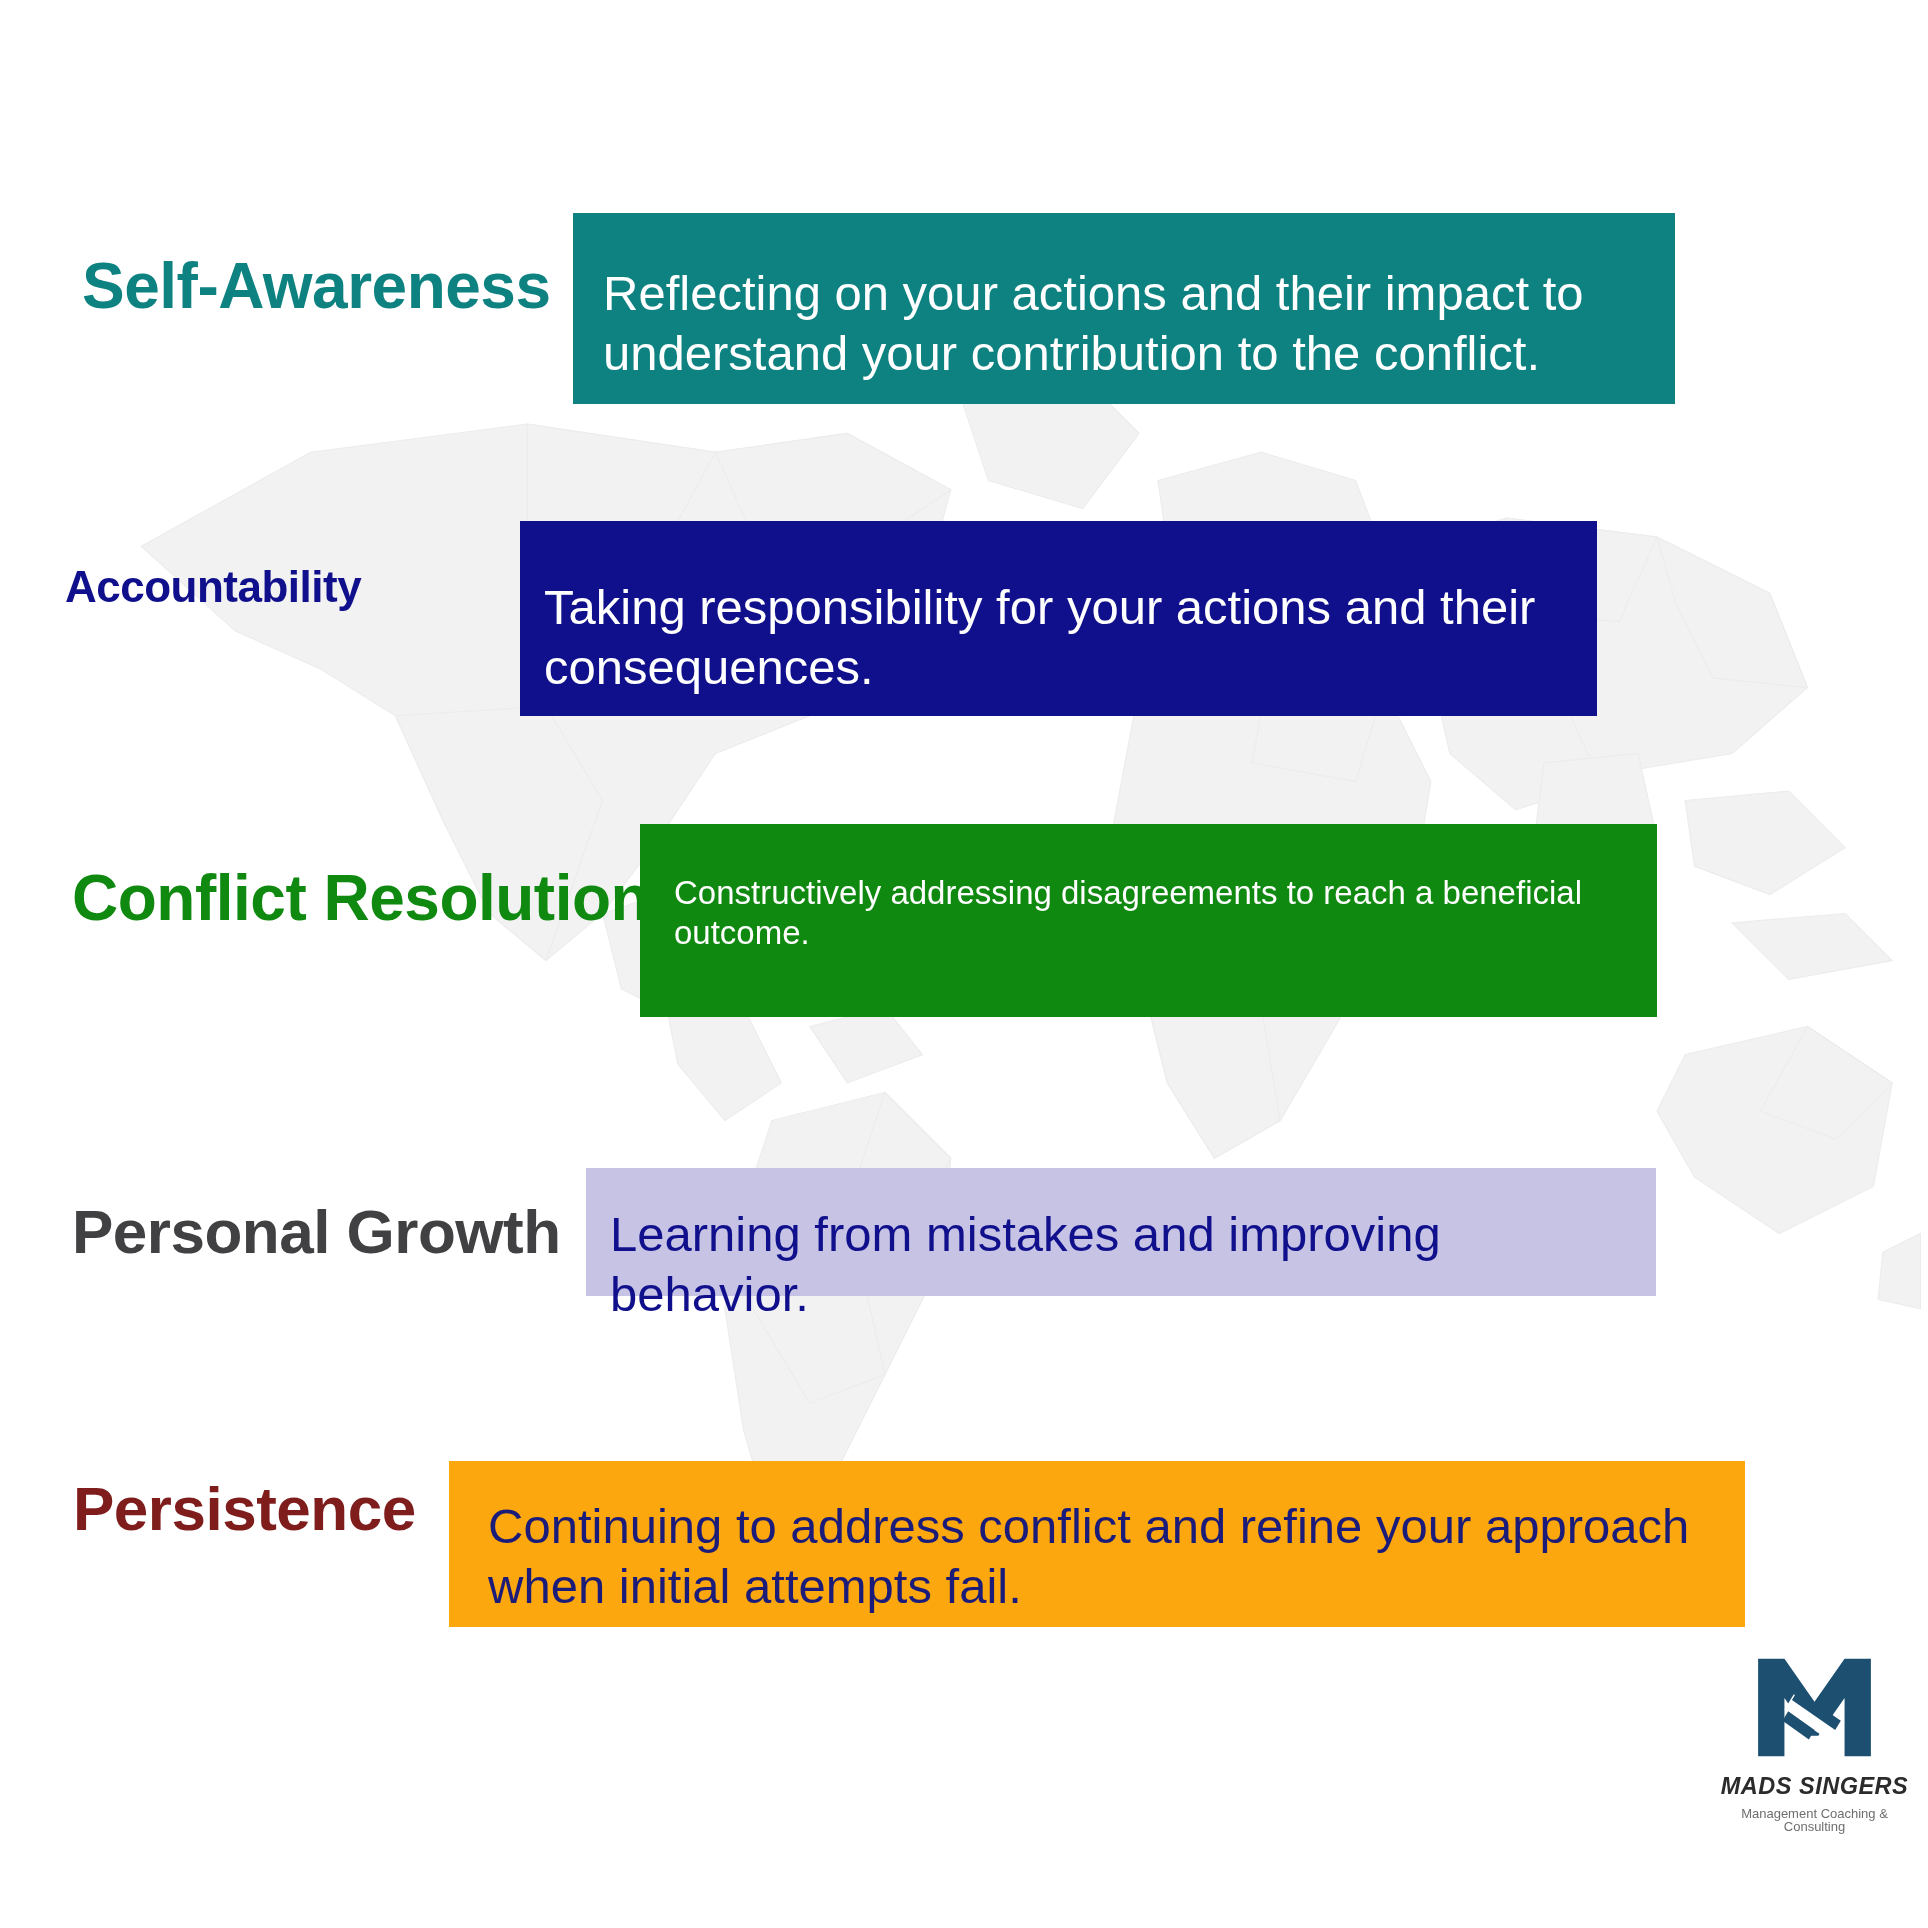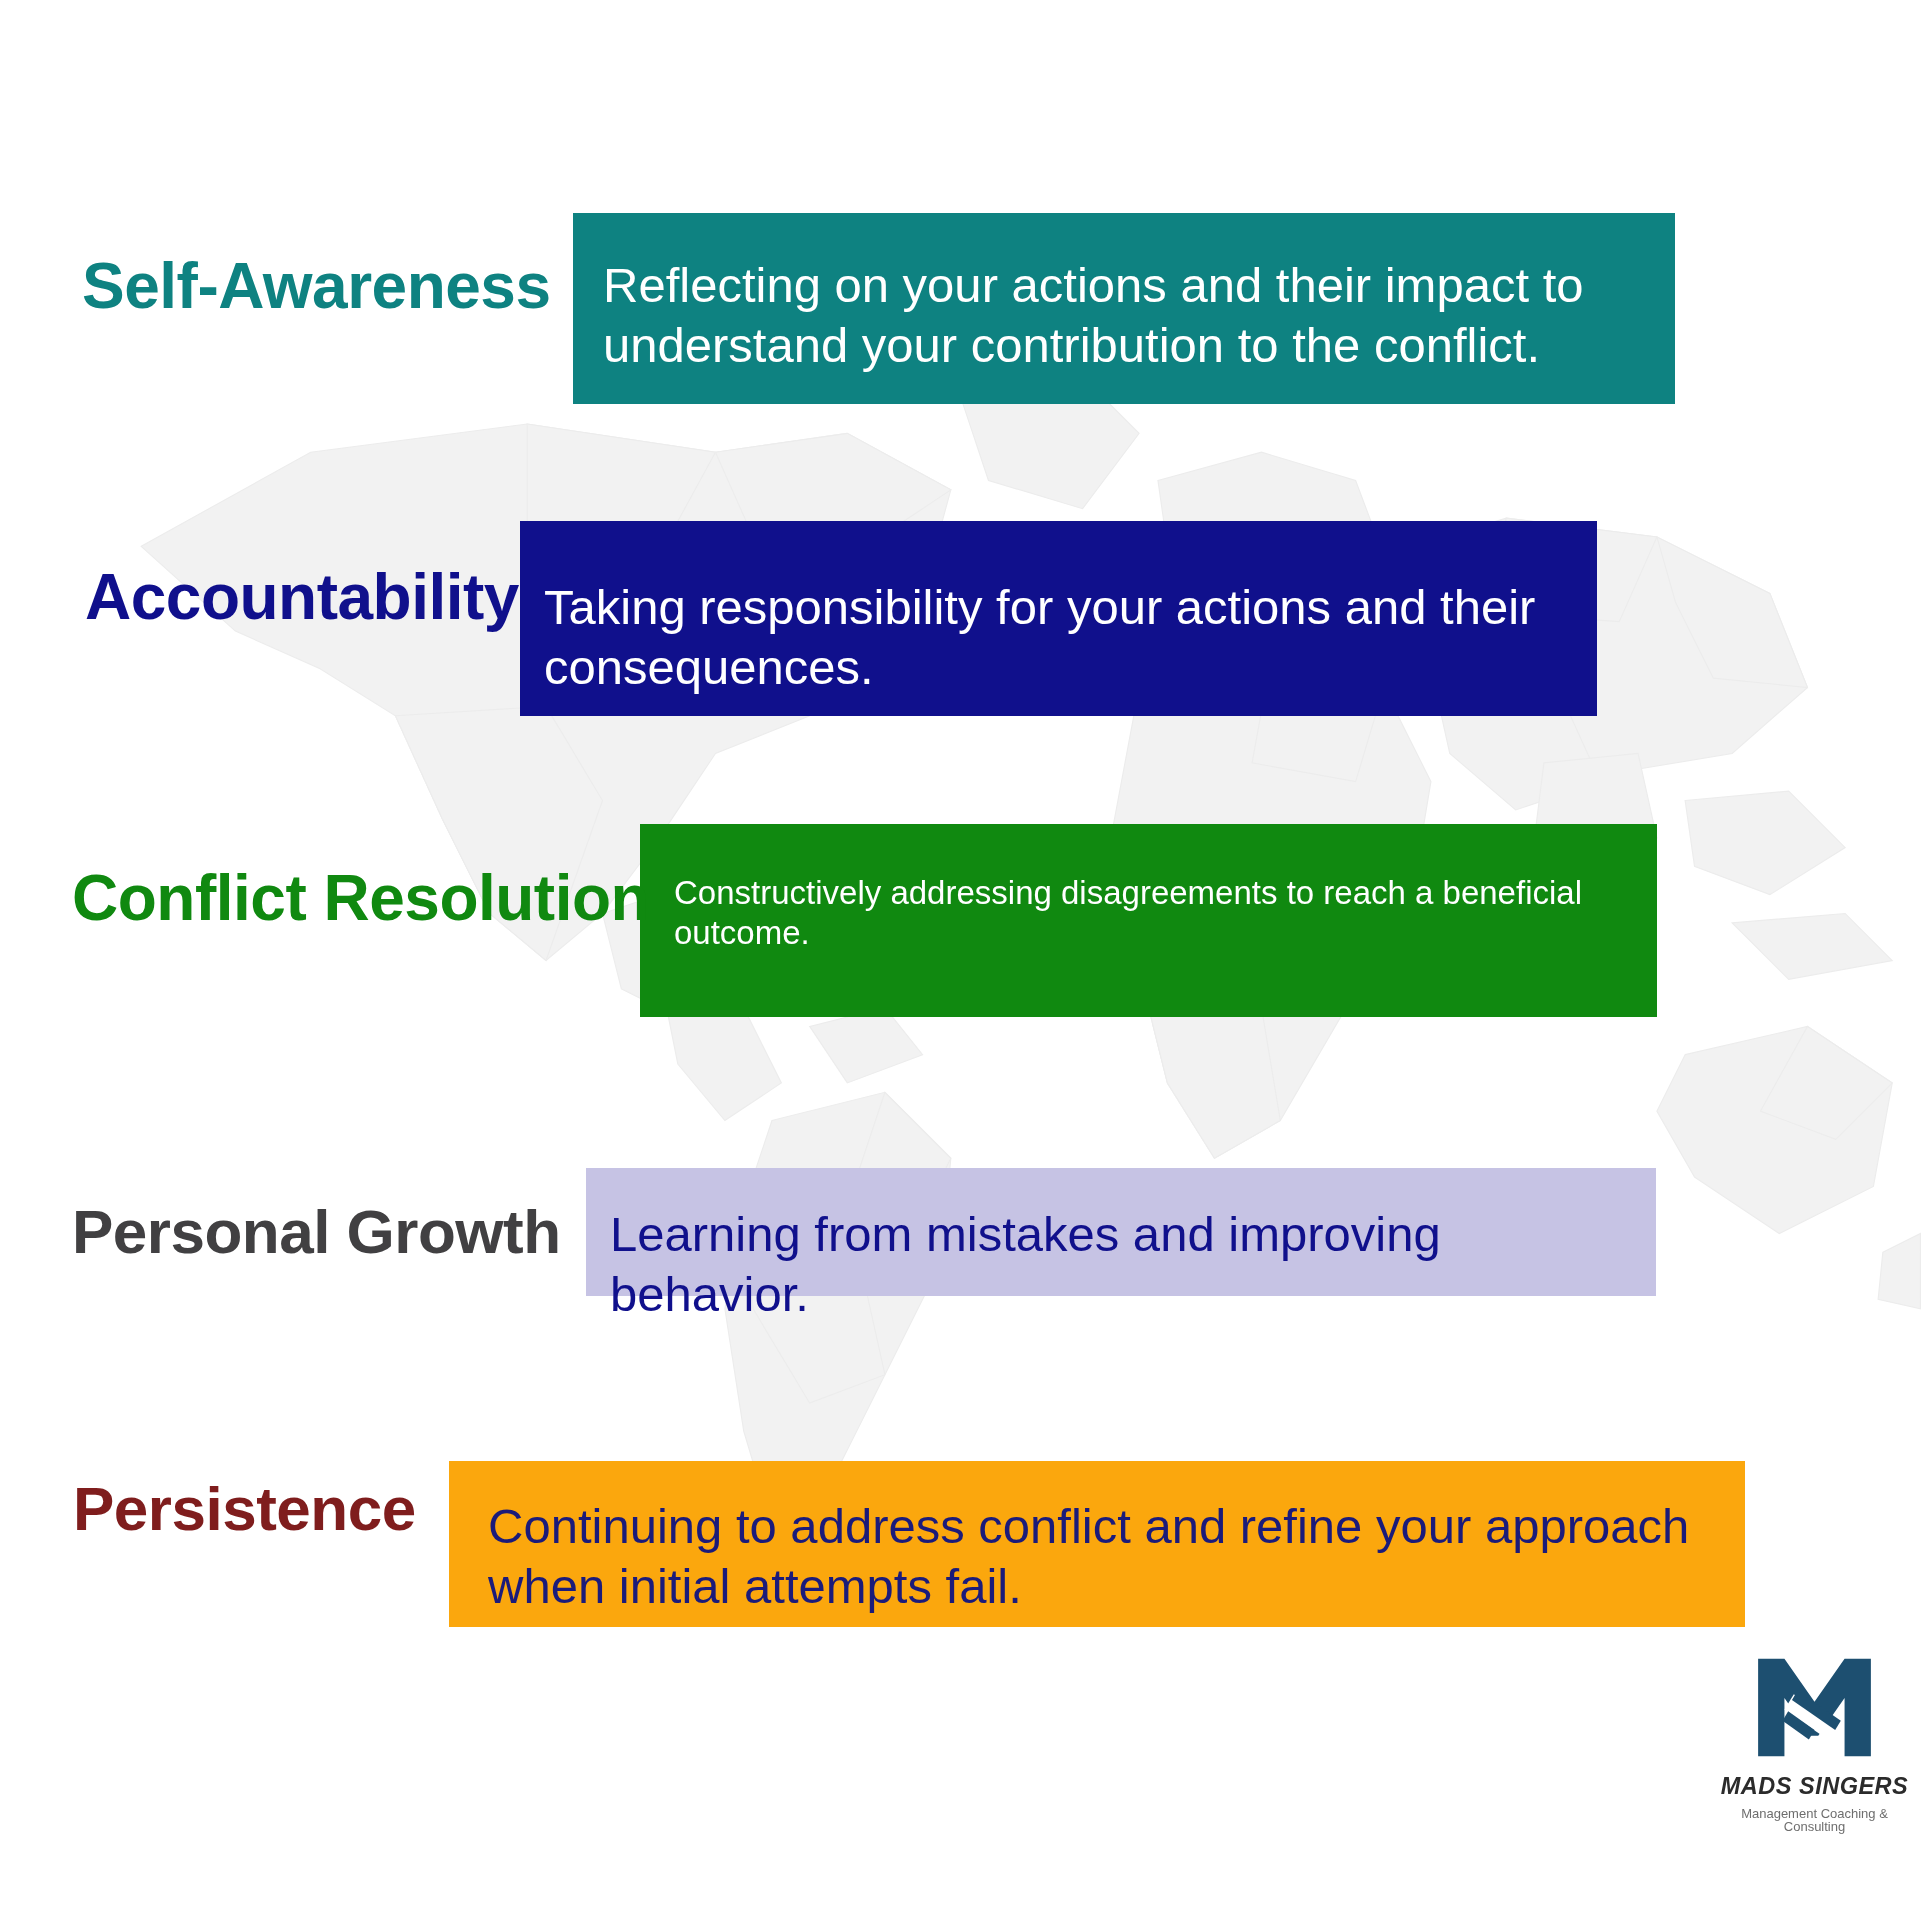--- a/index.html
+++ b/index.html
@@ -54,28 +54,28 @@
     left: 82px; top: 254px;
     font-size: 64px;
     color: #0E8281;
   }
   #bar-self-awareness {
     left: 573px; top: 213px;
     width: 1102px; height: 191px;
     background: #0E8281;
   }
   #desc-self-awareness {
-    left: 603px; top: 256px;
+    left: 603px; top: 264px;
     width: 1045px;
     font-size: 49px;
     color: #ffffff;
   }
   #label-accountability {
-    left: 85px; top: 565px;
-    font-size: 64px;
+    left: 65px; top: 565px;
+    font-size: 44px;
     color: #10108C;
   }
   #bar-accountability {
     left: 520px; top: 521px;
     width: 1077px; height: 195px;
     background: #10108C;
   }
   #desc-accountability {
     left: 544px; top: 578px;
     width: 1036px;

